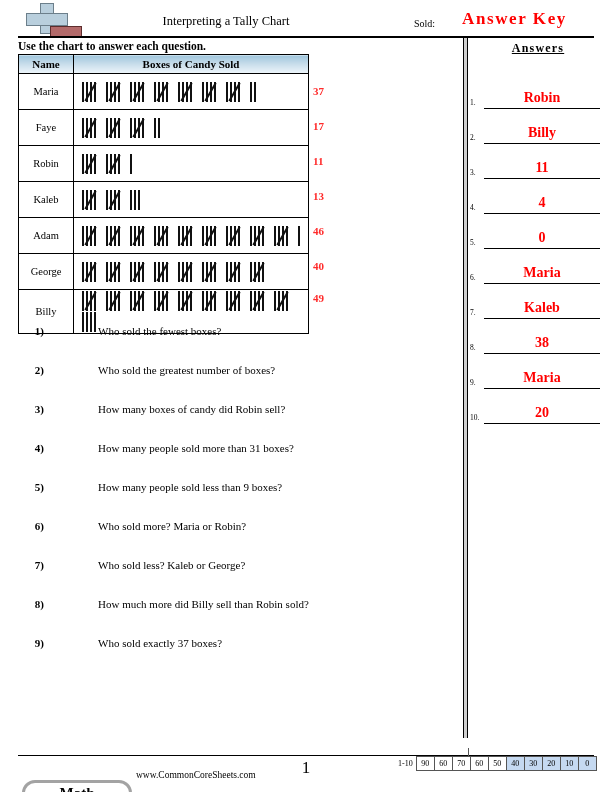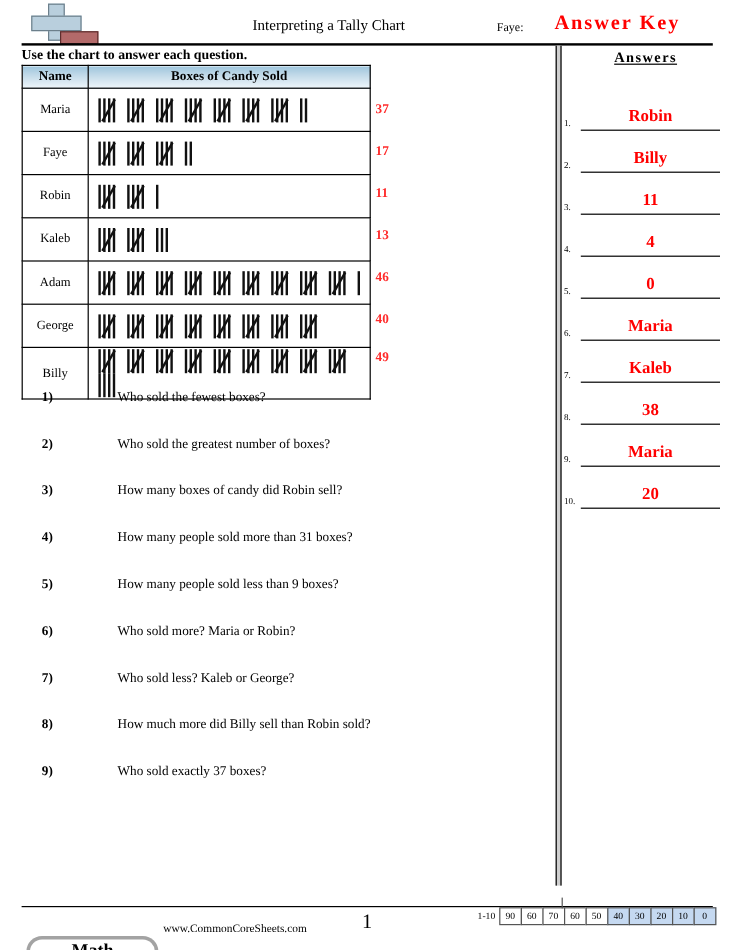--- a/index.html
+++ b/index.html
@@ -13,21 +13,21 @@
   
   .logo{position:absolute;left:20px;top:2px;width:62px;height:34px;}
   .logo .cross-v{position:absolute;left:20px;top:1px;width:14px;height:31px;
       background:#b9cfdd;border:1px solid #6c7f8b;box-sizing:border-box;}
   .logo .cross-h{position:absolute;left:6px;top:11px;width:42px;height:13px;
       background:#b9cfdd;border:1px solid #6c7f8b;box-sizing:border-box;}
   .logo .book{position:absolute;left:30px;top:24px;width:32px;height:11px;
       background:#b36a6a;border:1px solid #5d2d2d;box-sizing:border-box;}
 
   .doc-title{position:absolute;left:0;top:14px;width:452px;text-align:center;
-      font-size:12.5px;margin-left:48px;}
+      font-size:12.5px;}
   .name-label{position:absolute;left:414px;top:18px;font-size:10px;}
   .answer-key{position:absolute;left:462px;top:9px;font-size:17px;font-weight:bold;
       color:#ff0000;letter-spacing:1.6px;font-family:"Liberation Serif",serif;}
 
   .hrule{position:absolute;left:18px;top:36px;width:576px;height:0;
       border-top:2px solid #000;}
 
   .instruction{position:absolute;left:18px;top:40px;font-size:11.5px;font-weight:bold;}
 
   
@@ -104,21 +104,21 @@
 
 <div class="page">
 
   <div class="logo">
     <div class="cross-v"></div>
     <div class="cross-h"></div>
     <div class="book"></div>
   </div>
 
   <div class="doc-title">Interpreting a Tally Chart</div>
-  <div class="name-label">Faye:</div>
+  <div class="name-label">Sold:</div>
   <div class="answer-key">Answer Key</div>
   <div class="hrule"></div>
   <div class="instruction">Use the chart to answer each question.</div>
 
   <div class="divider"></div>
 
   <table class="tally-table">
     <thead>
       <tr>
         <th class="th-name">Name</th>

